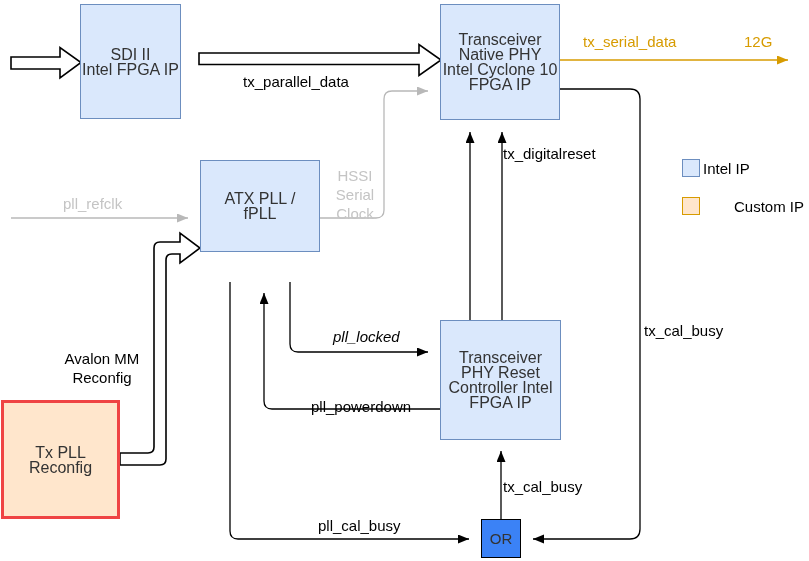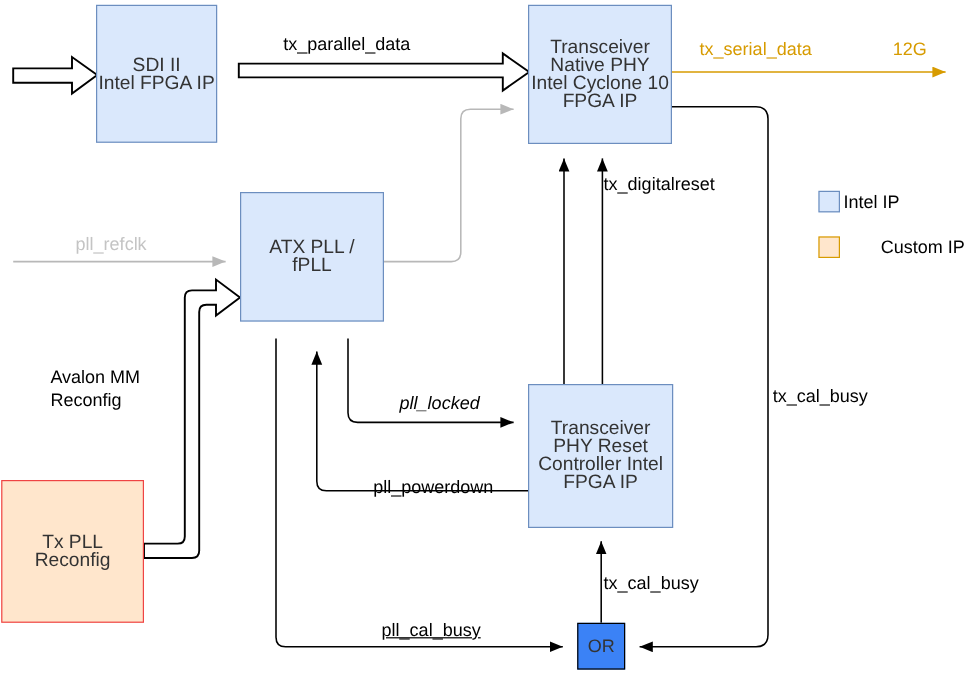--- a/index.html
+++ b/index.html
@@ -7,27 +7,27 @@
     position:relative;width:809px;height:561px;background:#ffffff;overflow:hidden;
     font-family:"Liberation Sans",sans-serif;
   }
   #wires{position:absolute;left:0;top:0;width:809px;height:561px;}
   .block{
     position:absolute;display:flex;align-items:center;justify-content:center;
     text-align:center;white-space:pre-line;box-sizing:border-box;
     font-size:16px;line-height:15px;color:#333333;
   }
   .intel{background:#dae8fc;border:1px solid #6c8ebf;}
-  .custom{background:#ffe6cc;border:1px solid #ef4444;}
+  .custom{background:#ffe6cc;border:3px solid #ef4444;}
   .orbox{background:#3b82f6;border:1px solid #000000;font-size:15px;color:#333;}
   .lbl{
     position:absolute;font-size:15px;line-height:19px;color:#000000;
     white-space:pre-line;
   }
-  .lbl.center{}
+  .lbl.center{text-align:center;margin-top:44px;}
   .gray{color:#c4c4c4;}
   .orange{color:#d79b00;}
   .swatch{position:absolute;width:18px;height:18px;box-sizing:border-box;}
   .sw-intel{background:#dae8fc;border:1px solid #6c8ebf;}
   .sw-custom{background:#ffe6cc;border:1px solid #d79b00;}
 </style>
 </head>
 <body>
 
 <div id="canvas">
@@ -64,53 +64,56 @@
   </svg>
 
   <div class="block intel" style="left:80px;top:4px;width:101px;height:115px;">SDI II
 Intel FPGA IP</div>
 
   <div class="block intel" style="left:440px;top:4px;width:120px;height:116px;">Transceiver
 Native PHY
 Intel Cyclone 10
 FPGA IP</div>
 
-  <div class="block intel" style="left:200px;top:160px;width:120px;height:108px;">ATX PLL /
+  <div class="block intel" style="left:200px;top:160px;width:120px;height:92px;">ATX PLL /
 fPLL</div>
 
   <div class="block intel" style="left:440px;top:320px;width:121px;height:120px;">Transceiver
 PHY Reset
 Controller Intel
 FPGA IP</div>
 
   <div class="block custom" style="left:1px;top:400px;width:119px;height:119px;">Tx PLL
 Reconfig</div>
 
   <div class="block orbox" style="left:481px;top:519px;width:40px;height:39px;">OR</div>
 
   <div class="lbl center" style="left:236px;top:28px;width:120px;">tx_parallel_data</div>
 
   <div class="lbl orange" style="left:583px;top:32px;">tx_serial_data</div>
 
   <div class="lbl orange" style="left:744px;top:32px;">12G</div>
 
+  <div class="lbl gray center" style="left:315px;top:122px;width:80px;">HSSI
+Serial
+Clock</div>
 
   <div class="lbl gray" style="left:63px;top:194px;text-align:right;">pll_refclk</div>
 
   <div class="lbl center" style="left:42px;top:305px;width:120px;">Avalon MM
 Reconfig</div>
 
   <div class="lbl" style="left:503px;top:144px;">tx_digitalreset</div>
 
 
   <div class="lbl" style="left:333px;top:327px;font-style:italic;">pll_locked</div>
 
   <div class="lbl" style="left:311px;top:397px;">pll_powerdown</div>
 
-  <div class="lbl" style="left:318px;top:516px;text-decoration:underline;">pll_cal_busy</div>
+  <div class="lbl" style="left:318px;top:516px;">pll_cal_busy</div>
 
   <div class="lbl" style="left:503px;top:477px;">tx_cal_busy</div>
 
   <div class="lbl" style="left:644px;top:321px;">tx_cal_busy</div>
 
   <div class="swatch sw-intel" style="left:682px;top:159px;"></div>
   <div class="lbl" style="left:703px;top:159px;">Intel IP</div>
 
   <div class="swatch sw-custom" style="left:682px;top:197px;"></div>
   <div class="lbl" style="left:703px;top:197px;margin-left:31px;">Custom IP</div>

